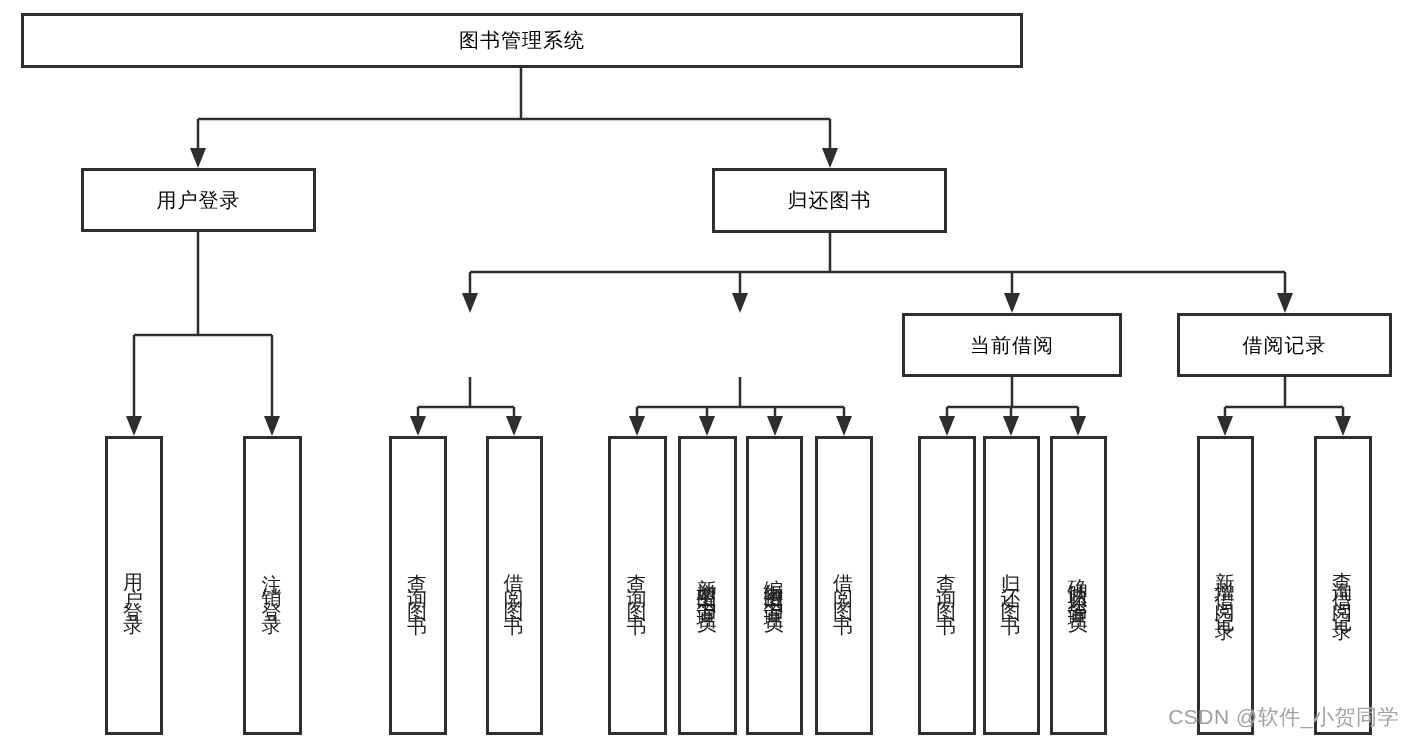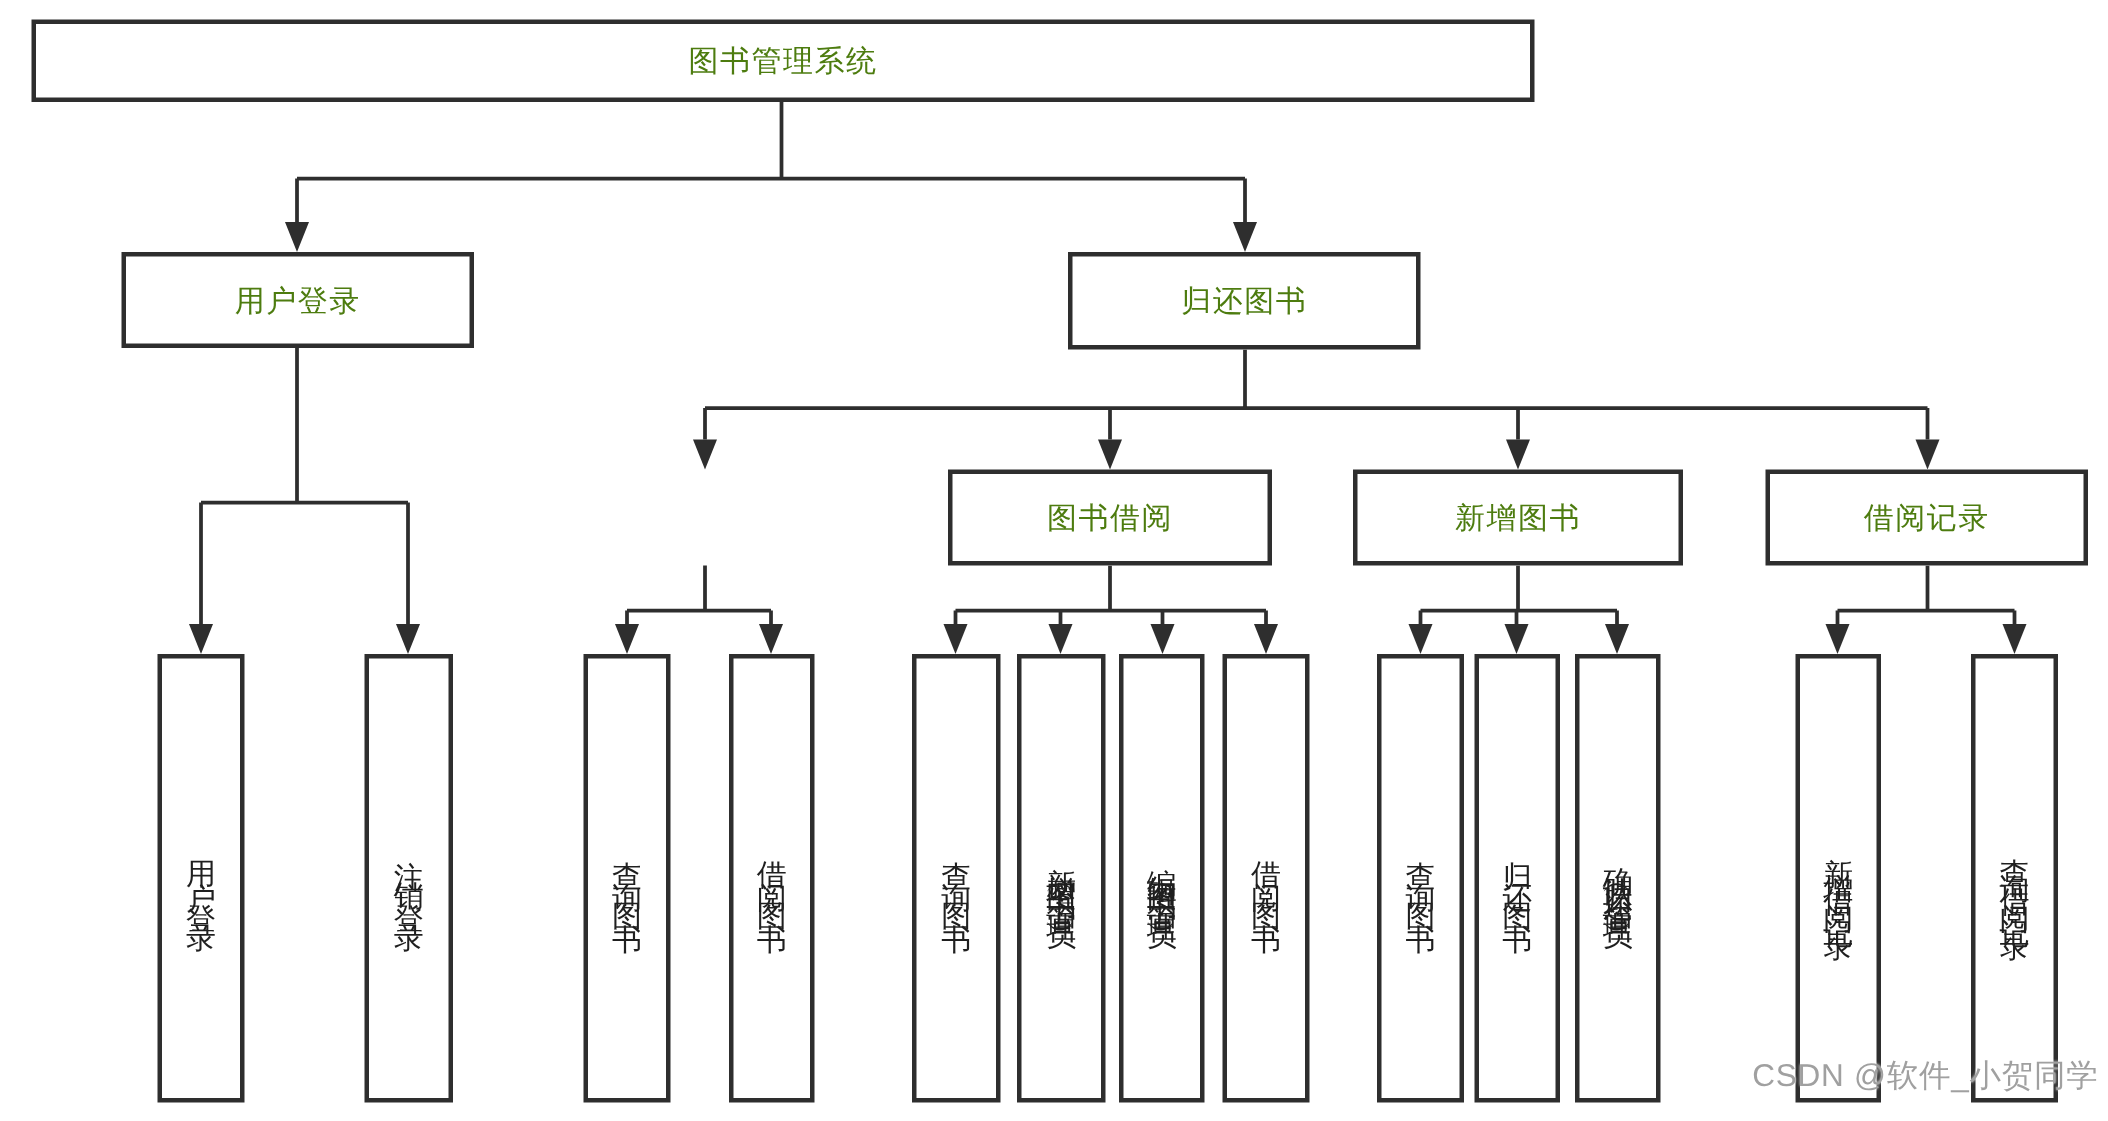--- a/index.html
+++ b/index.html
@@ -19,21 +19,21 @@
   }
   .node {
     position: absolute;
     box-sizing: border-box;
     background: #ffffff;
     border: 3px solid #2e2e2e;
     display: flex;
     align-items: center;
     justify-content: center;
     font-size: 20px;
-    color: #4d7c0f;
+    color: #000000;
     letter-spacing: 1px;
     z-index: 2;
   }
   .leaf {
     position: absolute;
     box-sizing: border-box;
     background: #ffffff;
     border: 3px solid #2e2e2e;
     top: 436px;
     height: 299px;
@@ -99,22 +99,21 @@
       <polygon points="1217,416 1233,416 1225,436"></polygon>
       <polygon points="1335,416 1351,416 1343,436"></polygon>
     </g>
   </svg>
 
   <div class="node" style="left:21px; top:13px; width:1002px; height:55px;">图书管理系统</div>
 
   <div class="node" style="left:81px; top:168px; width:235px; height:64px;">用户登录</div>
   <div class="node" style="left:712px; top:168px; width:235px; height:65px;">归还图书</div>
 
-  <div class="node" style="left:632px; top:313px; width:216px; height:64px;">图书借阅</div>
-  <div class="node" style="left:902px; top:313px; width:220px; height:64px;">新增图书</div>
+  <div class="node" style="left:902px; top:313px; width:220px; height:64px;">当前借阅</div>
   <div class="node" style="left:1177px; top:313px; width:215px; height:64px;">借阅记录</div>
 
   <div class="leaf" style="left:105px; width:58px;">
     <span class="vtext ls4">用户登录</span>
   </div>
   <div class="leaf" style="left:243px; width:59px;">
     <span class="vtext ls4">注销登录</span>
   </div>
 
   <div class="leaf" style="left:389px; width:58px;">

